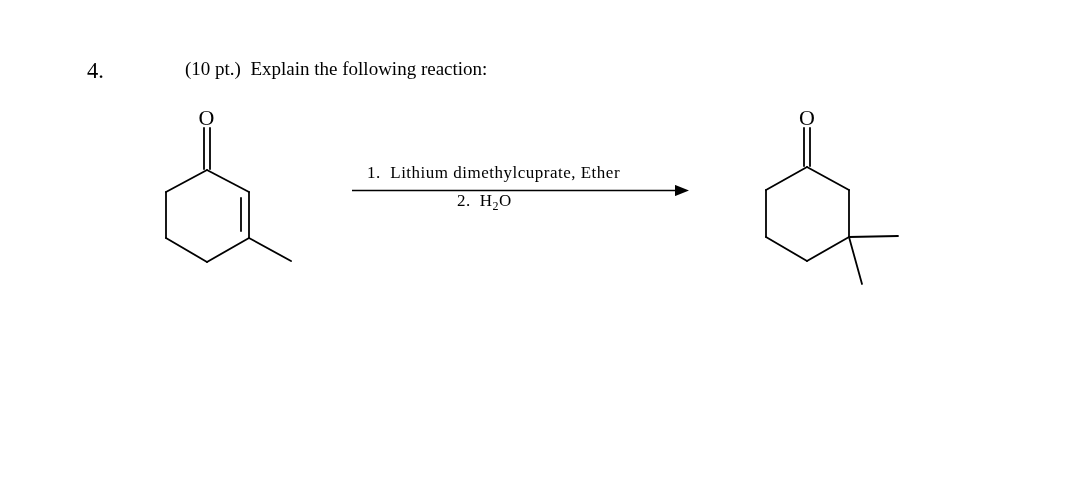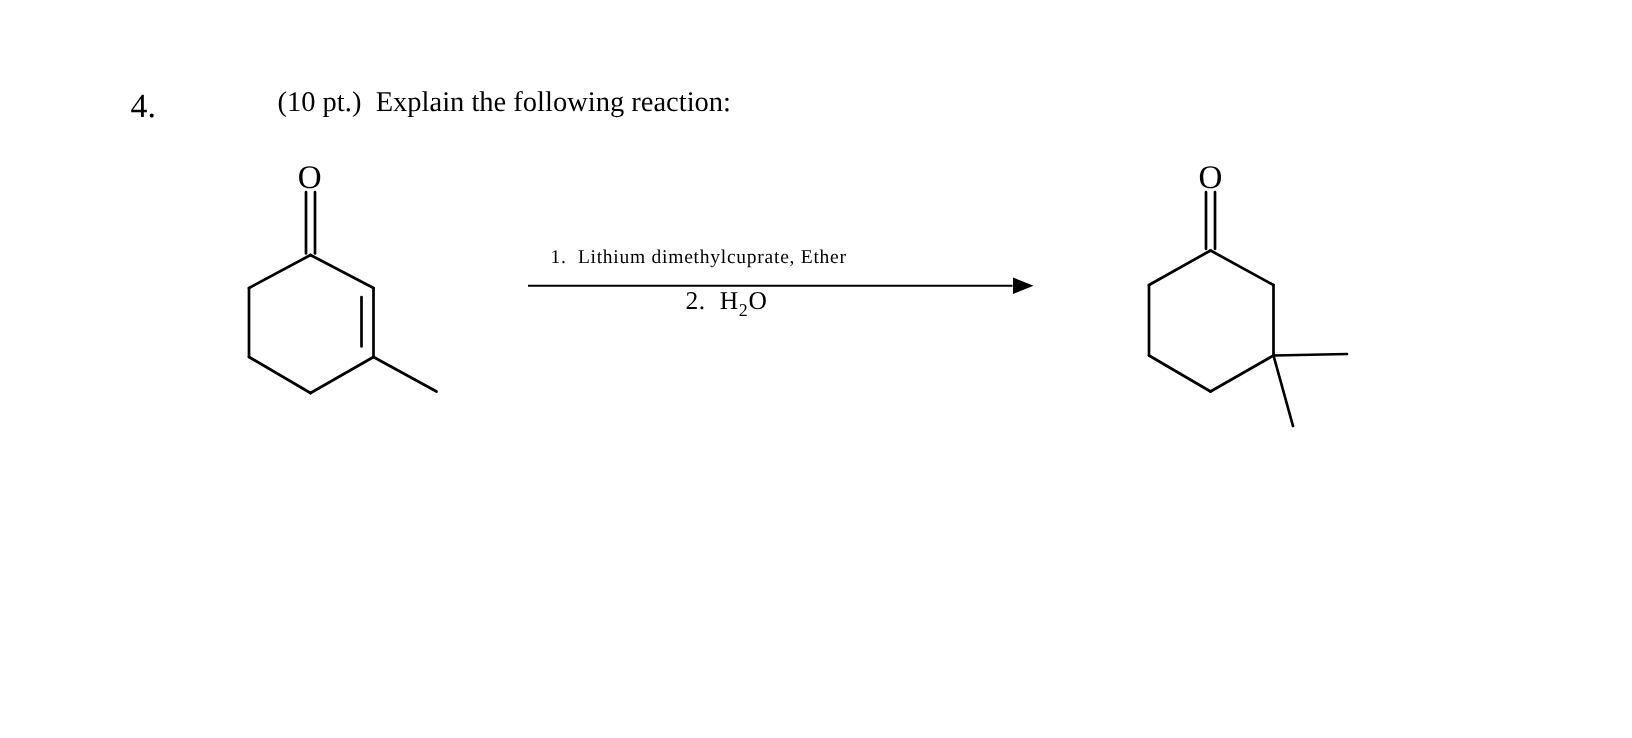--- a/index.html
+++ b/index.html
@@ -5,21 +5,21 @@
   html,body{margin:0;padding:0;}
   body{
     width:1088px;height:492px;background:#ffffff;
     font-family:"Liberation Serif", serif;color:#000;
     position:relative;overflow:hidden;
   }
   .page{position:absolute;left:0;top:0;width:1088px;height:492px;background:#ffffff;}
   .txt{position:absolute;white-space:pre;color:#000;}
   .q-number{left:87px;top:58px;font-size:22.5px;}
   .q-prompt{left:158px;top:58px;font-size:19px;margin-left:27px;}
-  .reagent-above{left:367px;top:163px;font-size:13px;letter-spacing:0.5px;}
+  .reagent-above{left:367px;top:163px;font-size:17px;letter-spacing:0.5px;}
   .reagent-below{left:457px;top:191px;font-size:17px;letter-spacing:0.4px;}
   .reagent-below sub{font-size:12px;line-height:0;}
   svg.scheme{position:absolute;left:0;top:0;width:1088px;height:492px;}
   svg line{stroke:#000;stroke-width:1.8;stroke-linecap:round;}
   svg line.arrow{stroke-width:1.4;stroke-linecap:butt;}
   svg text.atom{font-family:"Liberation Serif", serif;font-size:22px;fill:#000;text-anchor:middle;}
   #arrowhead path{fill:#000;}
 </style>
 </head>
 <body>

